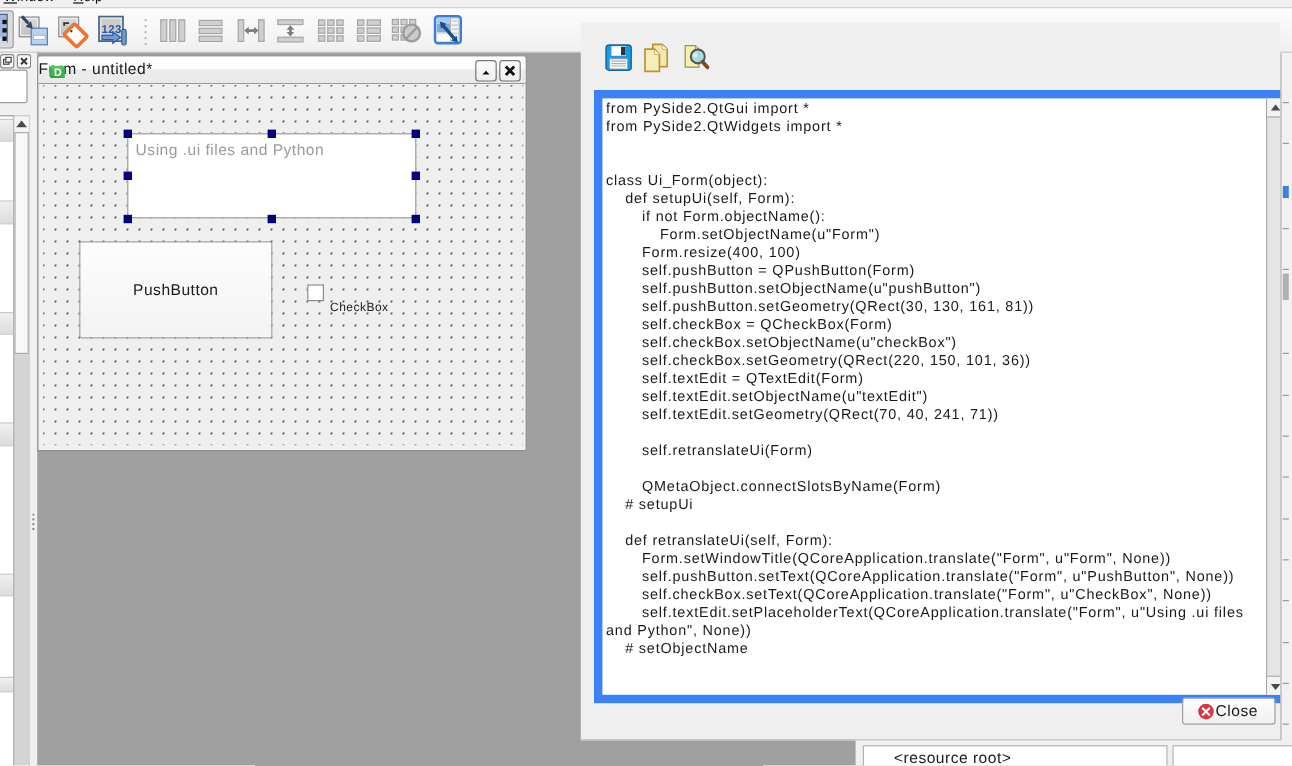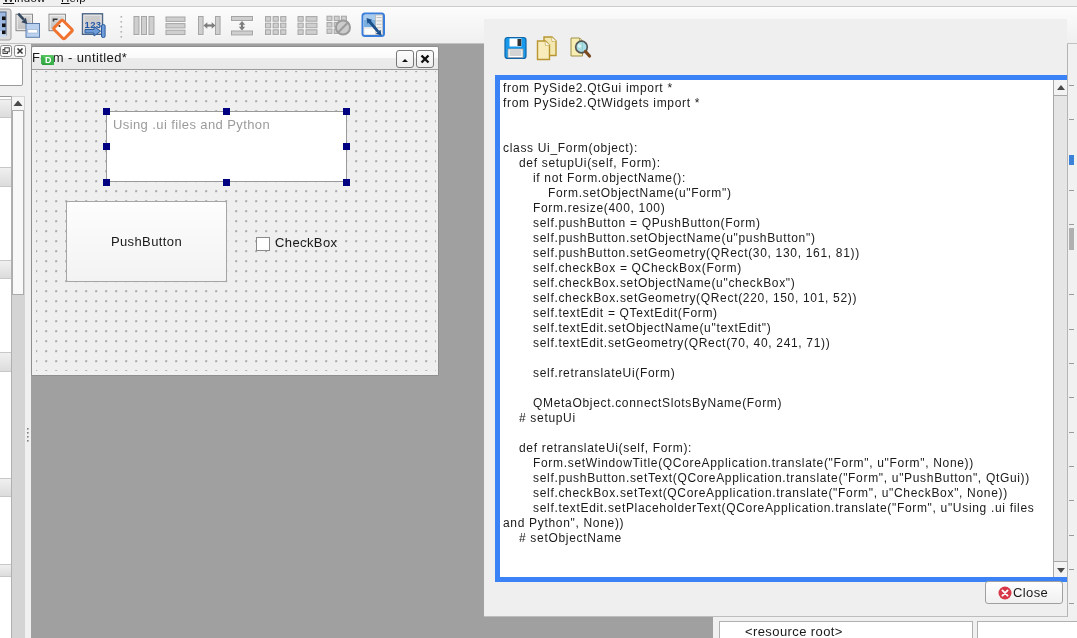--- a/index.html
+++ b/index.html
@@ -26,24 +26,24 @@
      background-image:radial-gradient(circle at 0.5px 0.5px,#3a3a3a 0.75px,transparent 1.1px);
      background-size:10px 10px;background-position:-0.5px -0.5px;}
   
   #tedit{left:70px;top:40px;width:239px;height:69px;background:#fff;border:1px solid #9a9a9a;}
   #tedit span{color:#9b9b9b;font-size:13px;position:absolute;left:6px;top:5px;}
   .hdl{position:absolute;width:7px;height:7px;background:#000080;}
   #pbtn{left:30px;top:130px;width:159px;height:79px;border:1px solid #a5a5a5;border-radius:2px;
      background:linear-gradient(#fdfdfd,#f3f3f3);font-size:13px;color:#1a1a1a;
      display:flex;align-items:center;justify-content:center;}
   #cbx{left:220px;top:166px;width:12px;height:12px;background:#fff;border:1px solid #8a8a8a;}
-  #cbxt{left:239px;top:164px;font-size:13px;color:#1a1a1a;}
+  #cbxt{left:239px;top:180px;font-size:10px;color:#1a1a1a;}
   
   #dlg{left:484px;top:19px;width:583px;height:597px;background:#efefef;border-bottom:1px solid #bdbdbd;}
-  #codewrap{left:11px;top:56px;width:569px;height:497px;background:#fff;border:5px solid #3b82f6;overflow:hidden;}
+  #codewrap{left:11px;top:56px;width:569px;height:497px;background:#fff;border:7px solid #3b82f6;overflow:hidden;}
   #code{position:absolute;left:3px;top:1px;font-size:12px;line-height:15px;color:#1a1a1a;letter-spacing:0.68px;}
   .i1{padding-left:16px;} .i2{padding-left:30px;} .i3{padding-left:45px;}
   .cl{height:15px;}
   #vsb{position:absolute;right:0;top:0;width:15px;height:497px;background:#e5e5e5;border-left:1px solid #a8a8a8;}
   .sbtn{position:absolute;left:0;width:15px;height:15px;background:#f3f3f3;}
   .tri{width:0;height:0;position:absolute;}
   #closeb{left:501px;top:562px;width:76px;height:21px;border:1px solid #a0a0a0;border-radius:3px;
      background:linear-gradient(#fefefe,#f0f0f0);font-size:13px;color:#1a1a1a;}
   
   #rstrip{left:1067px;top:44px;width:10px;height:594px;background:#f1f1f1;border-left:1px solid #b4b4b4;}
@@ -289,33 +289,33 @@
 <div class="cl">class Ui_Form(object):</div>
 <div class="cl i1">def setupUi(self, Form):</div>
 <div class="cl i2">if not Form.objectName():</div>
 <div class="cl i3">Form.setObjectName(u"Form")</div>
 <div class="cl i2">Form.resize(400, 100)</div>
 <div class="cl i2">self.pushButton = QPushButton(Form)</div>
 <div class="cl i2">self.pushButton.setObjectName(u"pushButton")</div>
 <div class="cl i2">self.pushButton.setGeometry(QRect(30, 130, 161, 81))</div>
 <div class="cl i2">self.checkBox = QCheckBox(Form)</div>
 <div class="cl i2">self.checkBox.setObjectName(u"checkBox")</div>
-<div class="cl i2">self.checkBox.setGeometry(QRect(220, 150, 101, 52))</div>
+<div class="cl i2">self.checkBox.setGeometry(QRect(220, 150, 101, 36))</div>
 <div class="cl i2">self.textEdit = QTextEdit(Form)</div>
 <div class="cl i2">self.textEdit.setObjectName(u"textEdit")</div>
 <div class="cl i2">self.textEdit.setGeometry(QRect(70, 40, 241, 71))</div>
 <div class="cl">&nbsp;</div>
 <div class="cl i2">self.retranslateUi(Form)</div>
 <div class="cl">&nbsp;</div>
 <div class="cl i2">QMetaObject.connectSlotsByName(Form)</div>
 <div class="cl i1"># setupUi</div>
 <div class="cl">&nbsp;</div>
 <div class="cl i1">def retranslateUi(self, Form):</div>
 <div class="cl i2">Form.setWindowTitle(QCoreApplication.translate("Form", u"Form", None))</div>
-<div class="cl i2">self.pushButton.setText(QCoreApplication.translate("Form", u"PushButton", QtGui))</div>
+<div class="cl i2">self.pushButton.setText(QCoreApplication.translate("Form", u"PushButton", None))</div>
 <div class="cl i2">self.checkBox.setText(QCoreApplication.translate("Form", u"CheckBox", None))</div>
 <div class="cl i2">self.textEdit.setPlaceholderText(QCoreApplication.translate("Form", u"Using .ui files</div>
 <div class="cl">and Python", None))</div>
 <div class="cl i1"># setObjectName</div>
       </div>
       <div id="vsb">
         <div class="sbtn" style="top:0;border-bottom:1px solid #a8a8a8;">
           <div class="tri" style="left:3px;top:5px;border-left:4px solid transparent;border-right:4px solid transparent;border-bottom:5px solid #4a4a4a;"></div>
         </div>
         <div class="sbtn" style="bottom:0;border-top:1px solid #a8a8a8;">

